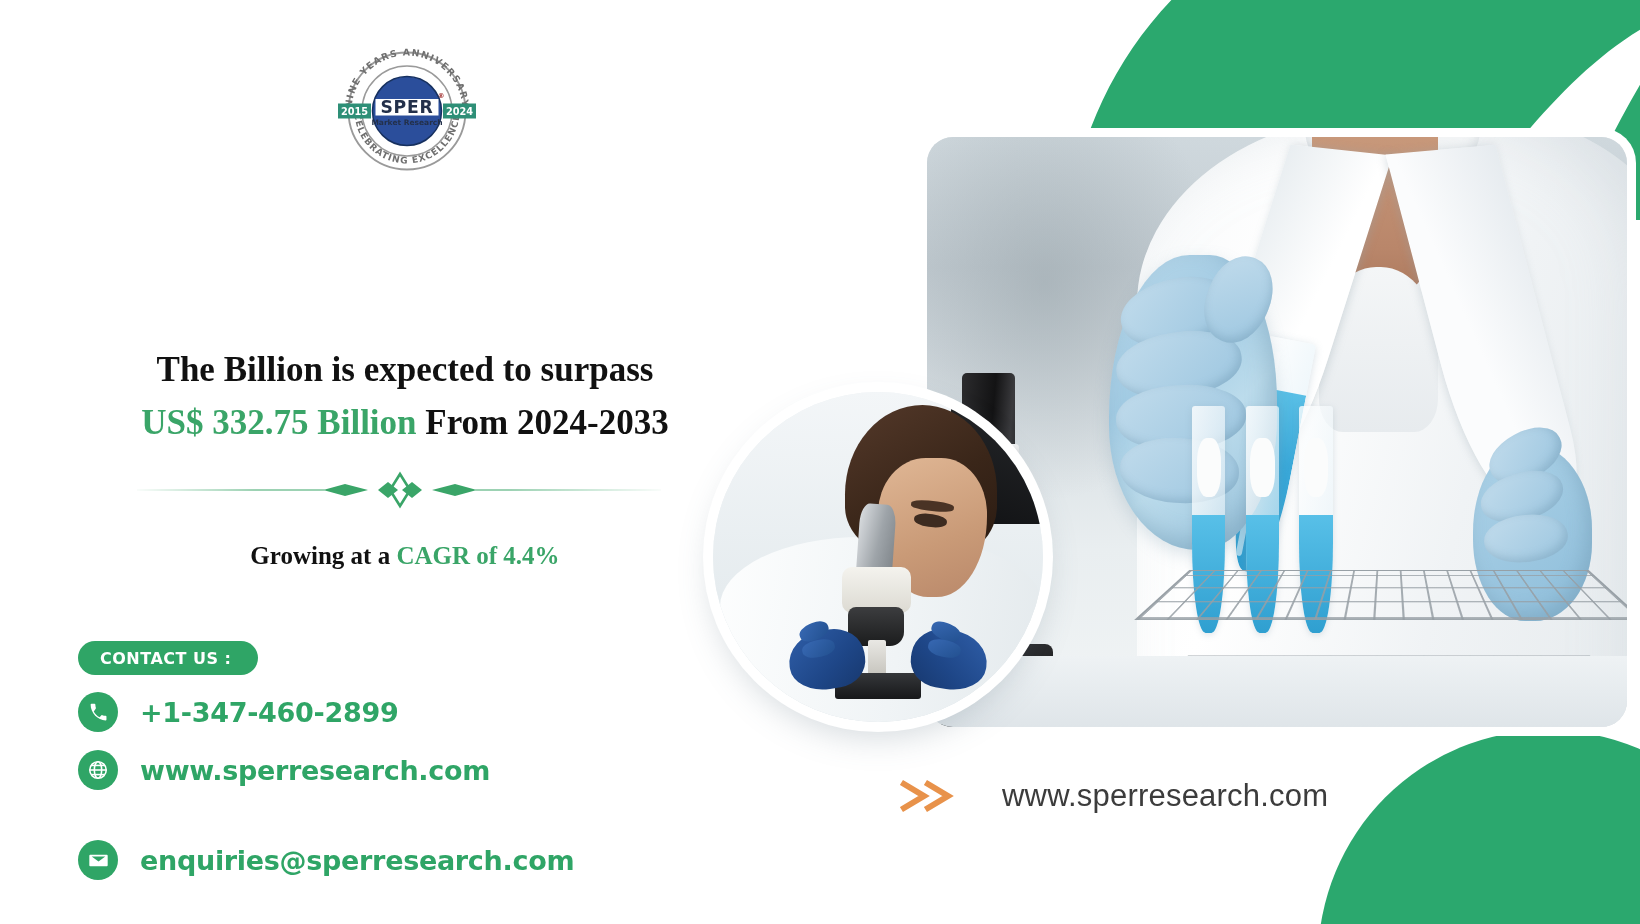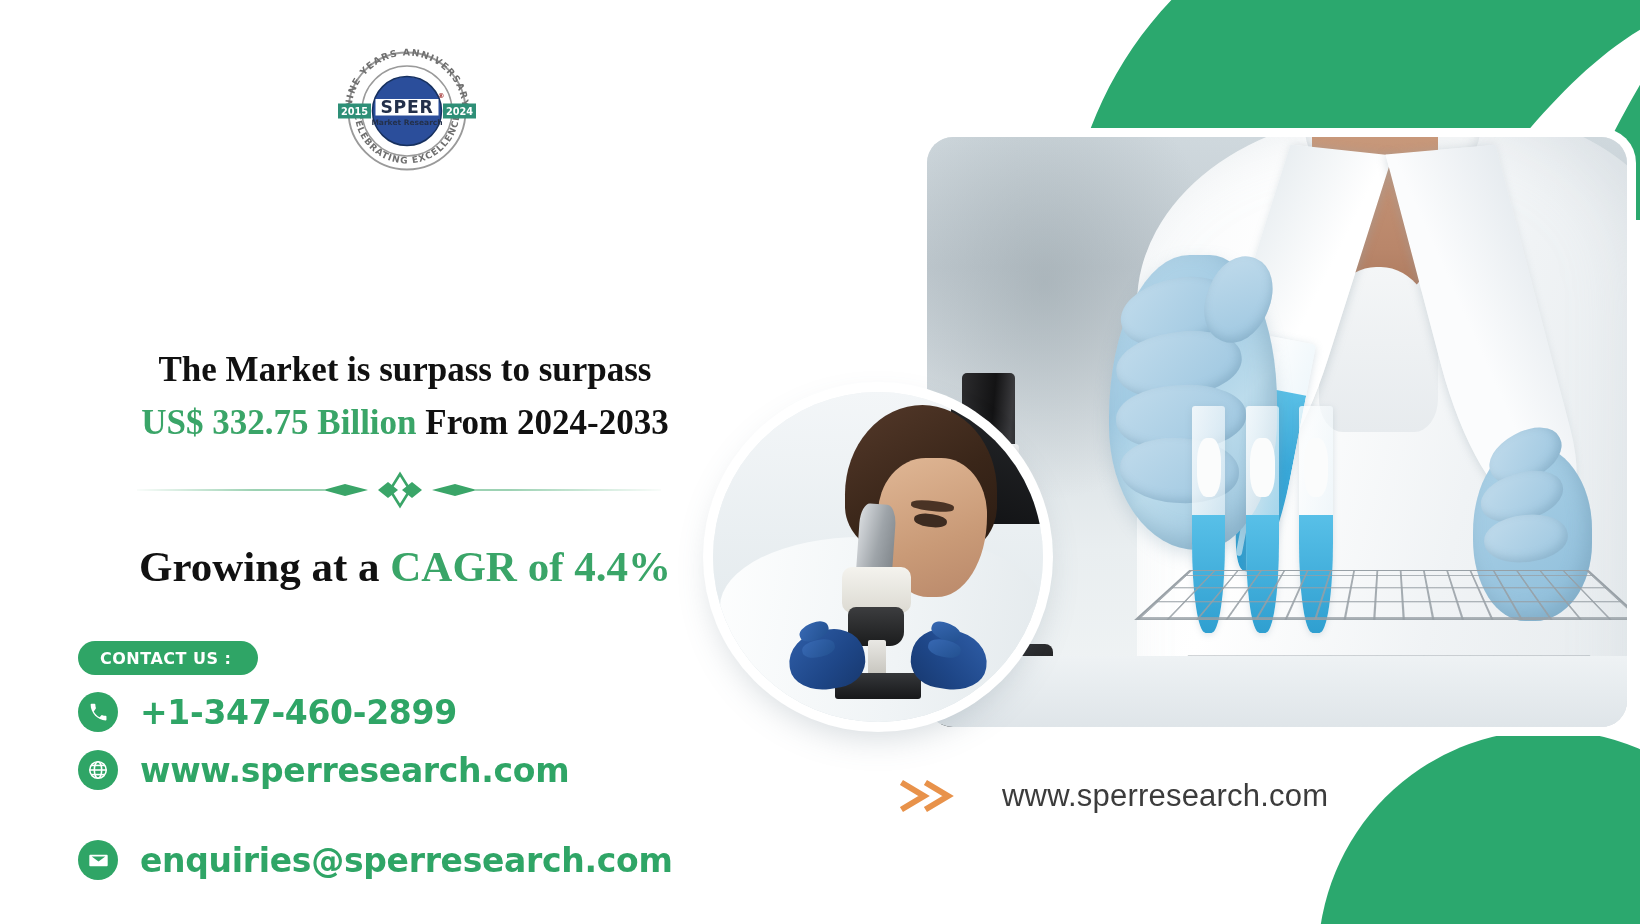--- a/index.html
+++ b/index.html
@@ -265,42 +265,42 @@
     font-family:"Liberation Serif", serif;
     font-size:35px; font-weight:700; color:#111111;
   }
   .green{ color:#3AA568; }
 
   .divider{ position:absolute; left:130px; top:468px; width:540px; height:44px; }
 
   .cagr{
     position:absolute; left:0; top:542px; width:810px; text-align:center;
     font-family:"Liberation Serif", serif;
-    font-size:43px; font-weight:700; color:#111111;
+    font-size:25px; font-weight:700; color:#111111;
   }
 
   .contact-pill{
     position:absolute; left:78px; top:641px; height:34px;
     background:#2FA566; border-radius:18px;
     color:#ffffff; font-size:16px; font-weight:700; letter-spacing:.5px;
     display:flex; align-items:center; padding:0 26px 0 22px;
     font-family:"DejaVu Sans", sans-serif;
   }
 
   .crow{ position:absolute; left:78px; display:flex; align-items:center; gap:22px; }
   .crow.r1{ top:692px; }
   .crow.r2{ top:750px; }
   .crow.r3{ top:840px; }
   .cicon{
     width:40px; height:40px; border-radius:50%; background:#2FA566;
     display:flex; align-items:center; justify-content:center; flex:0 0 40px;
   }
   .ctext{
     font-family:"DejaVu Sans", sans-serif;
-    font-size:33px; font-weight:700; color:#2FA566; letter-spacing:-.3px;
+    font-size:27px; font-weight:700; color:#2FA566; letter-spacing:-.3px;
     white-space:nowrap;
   }
 
   
   .footer{
     position:absolute; left:900px; top:778px; display:flex; align-items:center; gap:42px; z-index:6;
   }
   .chev{ display:flex; align-items:center; }
   .foot-url{
     font-family:"Liberation Sans", sans-serif;
@@ -418,21 +418,21 @@
         <rect x="58" y="84" width="84" height="22" fill="#ffffff"></rect>
         <text x="100" y="102" text-anchor="middle" font-family="DejaVu Sans, sans-serif" font-size="23" font-weight="700" fill="#23304a" letter-spacing="1">SPER</text>
         <text x="100" y="118" text-anchor="middle" font-family="DejaVu Sans, sans-serif" font-size="10" font-weight="700" fill="#23304a">Market Research</text>
         <text x="141" y="82" font-family="DejaVu Sans, sans-serif" font-size="9" font-weight="700" fill="#9e2a2a">®</text>
       </svg>
     </div>
 
     <div class="title">
     </div>
 
-    <div class="sub1">The Market is surpass to surpass</div>
+    <div class="sub1">The Billion is expected to surpass</div>
     <div class="sub2">
       <span class="green">US$ 332.75 Billion</span>
       <span>From 2024-2033</span>
     </div>
 
     <svg class="divider" viewBox="0 0 540 44">
       <path d="M0,22 L195,21.4 L215,16 L238,22 L215,28 L195,22.6 Z" fill="#3AA568"></path>
       <path d="M540,22 L345,21.4 L325,16 L302,22 L325,28 L345,22.6 Z" fill="#3AA568"></path>
       <path d="M248,22 L258,14 L268,22 L258,30 Z" fill="#3AA568"></path>
       <path d="M292,22 L282,14 L272,22 L282,30 Z" fill="#3AA568"></path>

